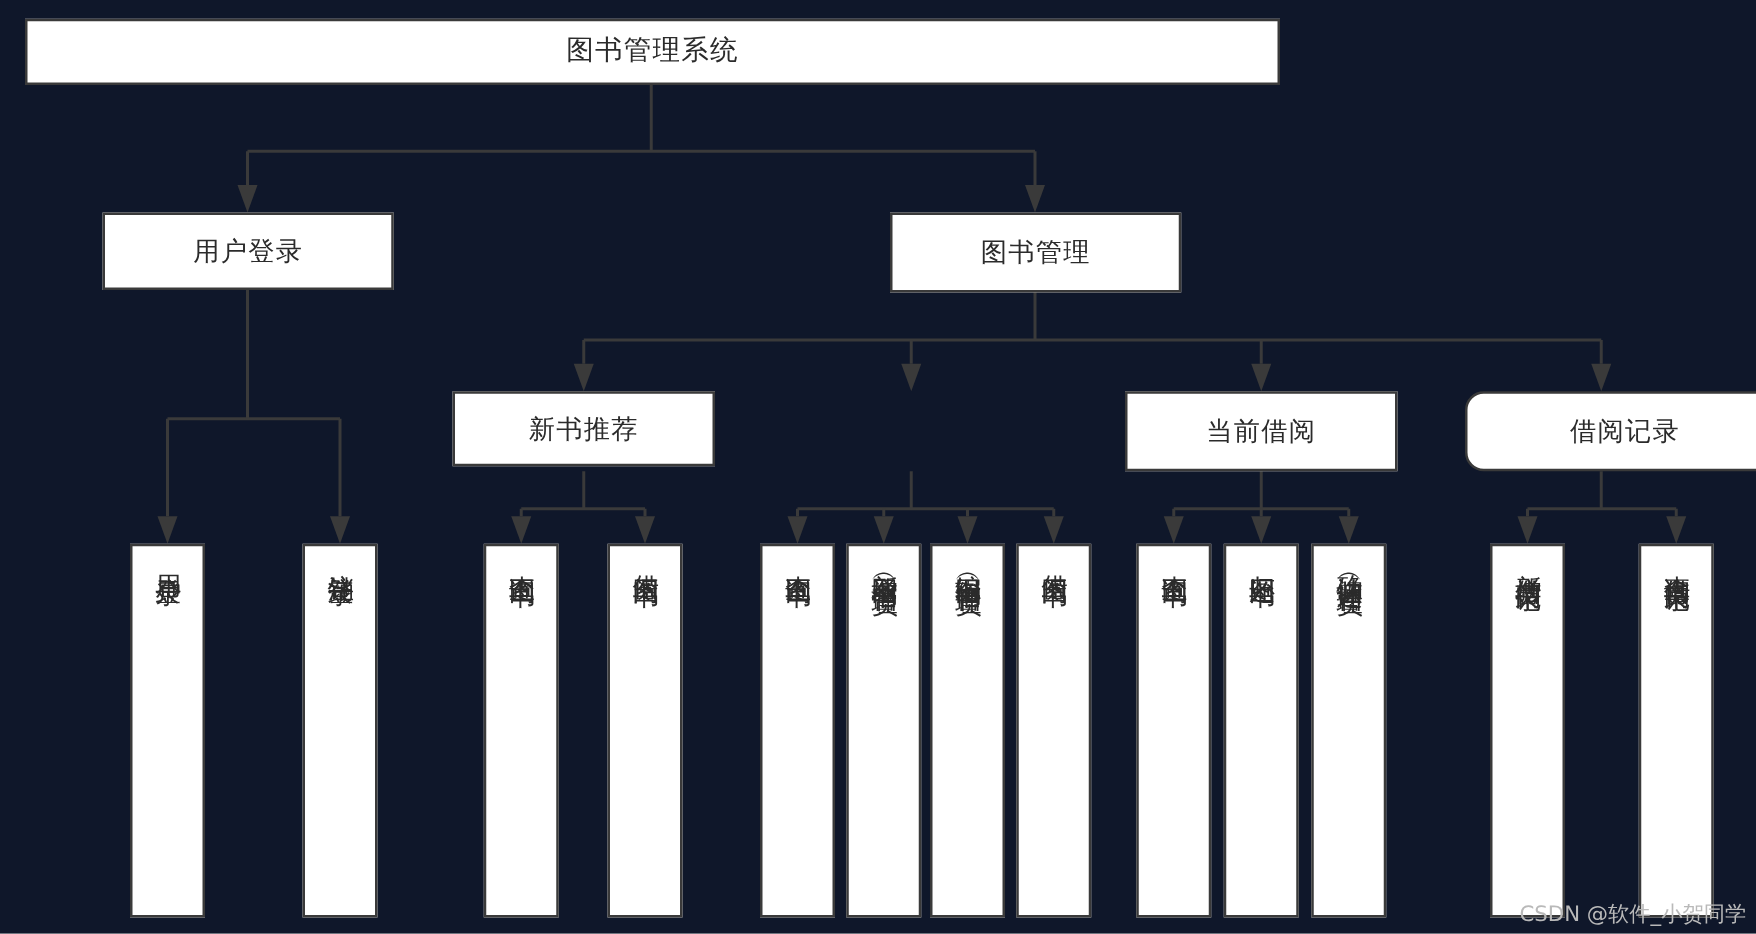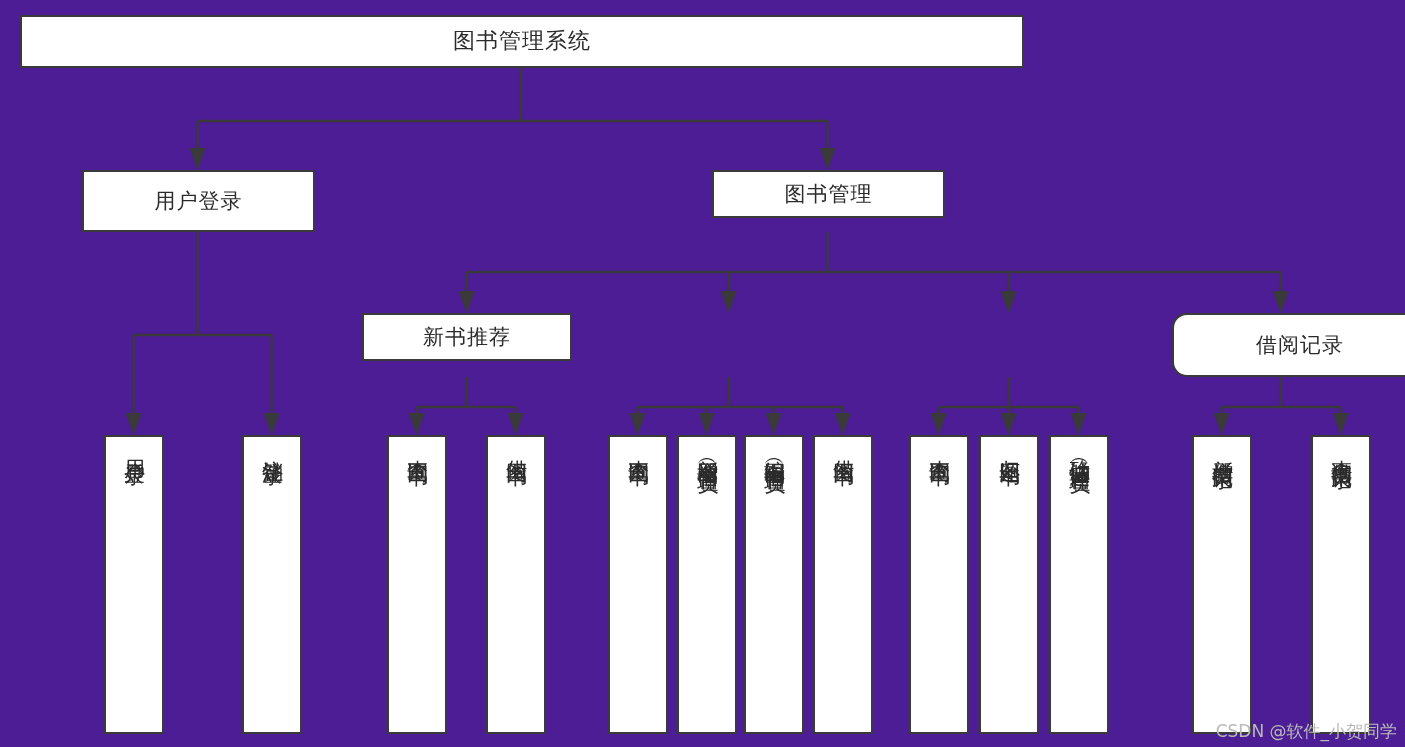--- a/index.html
+++ b/index.html
@@ -8,21 +8,21 @@
     padding: 0;
     background: #ffffff;
   }
   body {
     font-family: "DejaVu Sans", "Liberation Sans", sans-serif;
   }
   #diagram-root {
     position: relative;
     width: 1405px;
     height: 747px;
-    background: #4c1d95;
+    background: #0f172a;
     overflow: hidden;
   }
   
   .node {
     position: absolute;
     box-sizing: border-box;
     background: #ffffff;
     border: 2px solid #3a3a3a;
     display: flex;
     align-items: center;
@@ -167,29 +167,32 @@
   </svg>
 
   <div class="node horiz root" style="left:20px; top:15px; width:1004px; height:53px;">
     <span class="label">图书管理系统</span>
   </div>
 
   <div class="node horiz" style="left:82px; top:170px; width:233px; height:62px;">
     <span class="label">用户登录</span>
   </div>
 
-  <div class="node horiz" style="left:712px; top:170px; width:233px; height:48px;">
+  <div class="node horiz" style="left:712px; top:170px; width:233px; height:64px;">
     <span class="label">图书管理</span>
   </div>
 
-  <div class="node horiz" style="left:362px; top:313px; width:210px; height:48px;">
+  <div class="node horiz" style="left:362px; top:313px; width:210px; height:60px;">
     <span class="label">新书推荐</span>
   </div>
 
 
+  <div class="node horiz" style="left:900px; top:313px; width:218px; height:64px;">
+    <span class="label">当前借阅</span>
+  </div>
 
   <div class="node horiz" style="left:1172px; top:313px; width:256px; height:64px;border-radius:15px;">
     <span class="label">借阅记录</span>
   </div>
 
   <div class="node vert" style="left:104px; top:435px; width:60px; height:299px;">
     <span class="label">用户登录</span>
   </div>
 
   <div class="node vert" style="left:242px; top:435px; width:60px; height:299px;">

